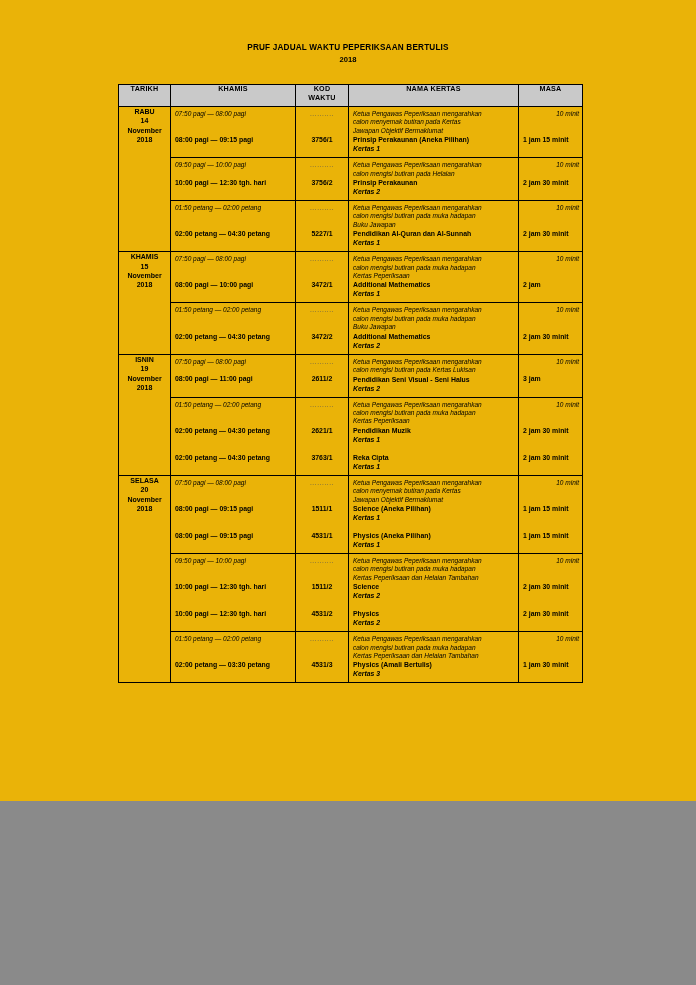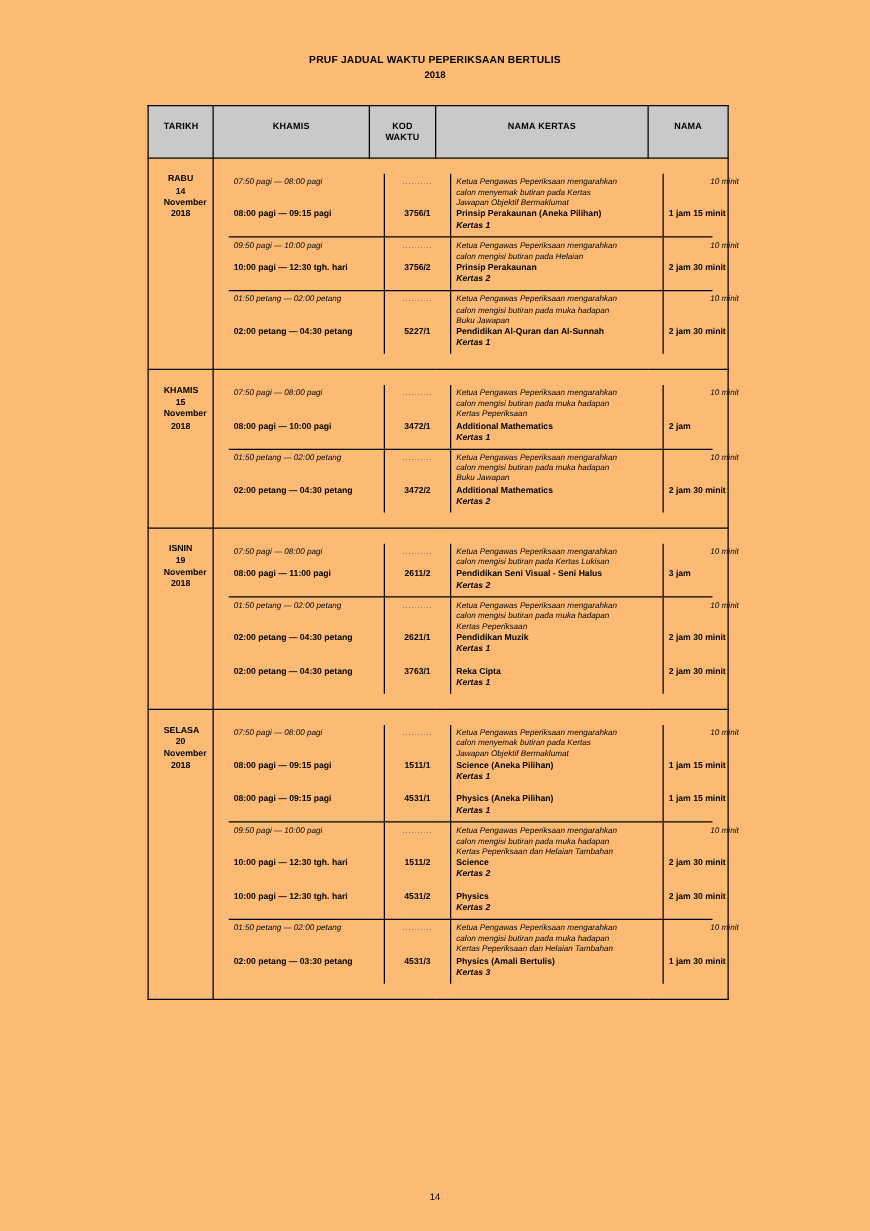--- a/index.html
+++ b/index.html
@@ -4,22 +4,22 @@
 <title>Jadual Waktu Peperiksaan</title>
 <style>
   html, body {
     margin: 0;
     padding: 0;
     background: #8a8a8a;
   }
   .page {
     position: relative;
     width: 696px;
-    height: 985px;
-    background: #fdba74;
+    height: 801px;
+    background: #eab308;
     margin: 0 auto;
     overflow: hidden;
     font-family: "Liberation Sans", sans-serif;
     color: #000000;
     box-sizing: border-box;
   }
   .doc-header {
     position: absolute;
     left: 0;
     top: 42px;
@@ -42,21 +42,21 @@
     position: absolute;
     left: 118px;
     top: 84px;
     width: 464px;
     border-collapse: collapse;
     table-layout: fixed;
     font-size: 6.6px;
   }
   table.schedule td, table.schedule th {
     border: 1px solid #000000;
-    padding: 12px;
+    padding: 0;
     vertical-align: top;
     box-sizing: border-box;
   }
 
   
   thead th {
     background: #c9c9c9;
     font-size: 7.2px;
     font-weight: bold;
     text-align: center;
@@ -200,21 +200,21 @@
     </colgroup>
     <thead>
       <tr>
         <th>TARIKH</th>
         <th>KHAMIS</th>
         <th>
           <span>KOD</span><br>
           <span>WAKTU</span>
         </th>
         <th>NAMA KERTAS</th>
-        <th>NAMA</th>
+        <th>MASA</th>
       </tr>
     </thead>
     <tbody id="tbody">
         <tr class="day-start">
           <td class="tarikh">
             <span class="d-line">RABU</span>
             <span class="d-line">14</span>
             <span class="d-line">November</span>
             <span class="d-line">2018</span>
           </td>

